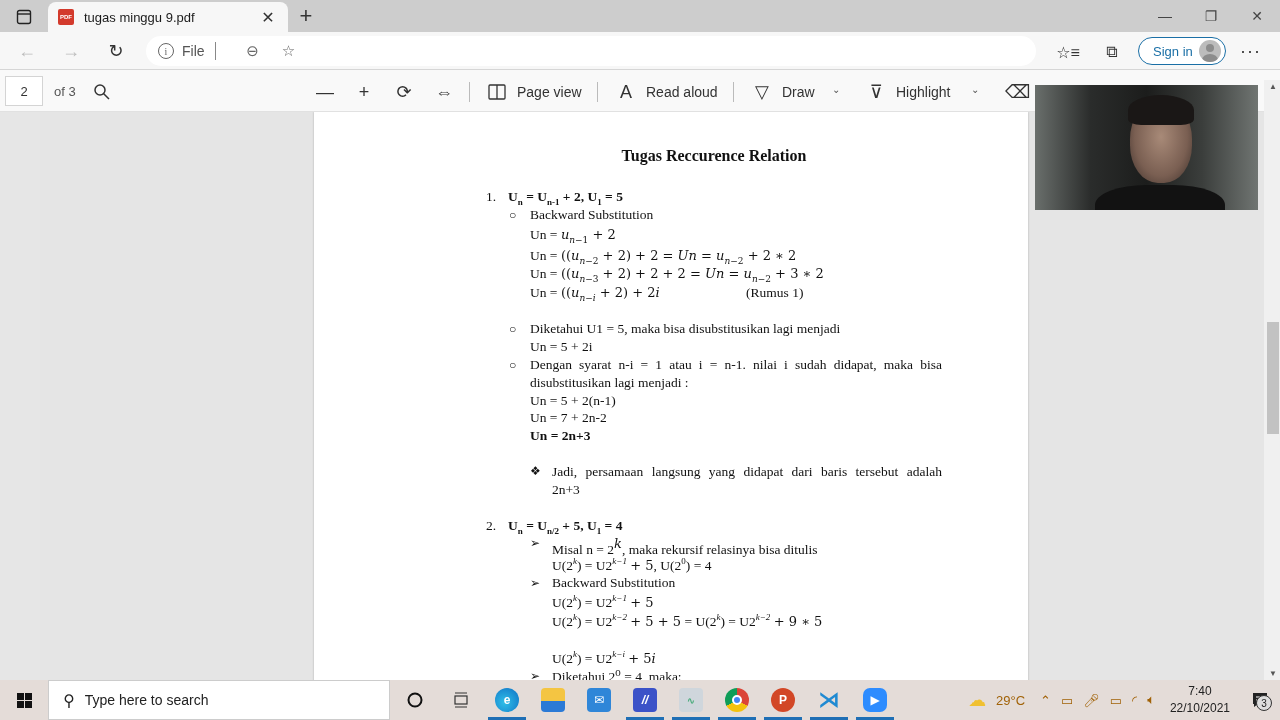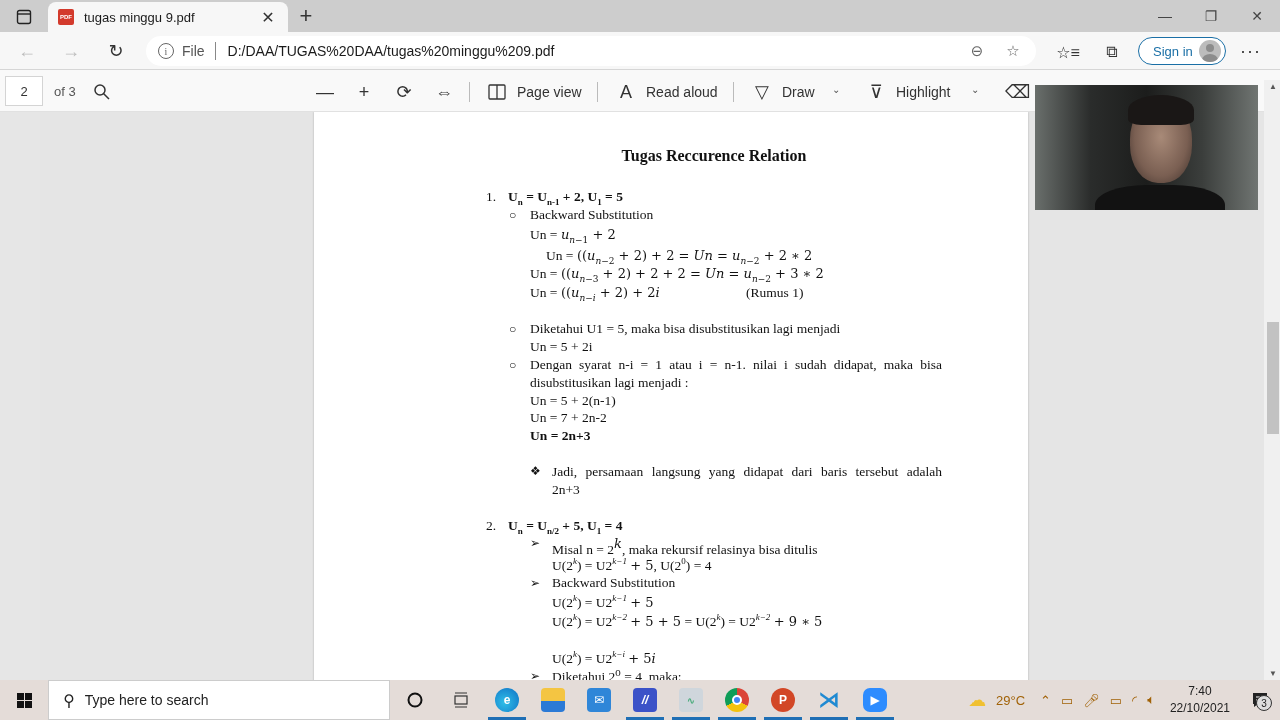--- a/index.html
+++ b/index.html
@@ -98,21 +98,20 @@
 </div>
 
 <div class="navbar">
   <div class="navbtn" style="left:14px">←</div>
   <div class="navbtn" style="left:58px">→</div>
   <div class="navbtn active" style="left:103px">↻</div>
   <div class="addressbar">
     <span class="info">i</span>
     <span class="scheme">File</span>
     <span class="sep"></span>
-    <span class="url">D:/DAA/TUGAS%20DAA/tugas%20minggu%209.pdf</span>
     <span class="ic">⊖</span>
     <span class="ic">☆</span>
   </div>
   <div class="tb-ic" style="left:1057px">☆≡</div>
   <div class="tb-ic" style="left:1101px">⧉</div>
   <div class="signin">
     <span>Sign in</span>
     <span class="avatar"></span>
   </div>
   <div class="more">···</div>
@@ -170,21 +169,21 @@
 
 <div class="viewer">
   <div class="page">
     <div class="doc-title" style="left:200px">Tugas Reccurence Relation</div>
 
     <div class="line" style="left:172px; top:77px;">1.</div>
     <div class="line" style="left:194px; top:77px; font-weight:bold;">U<sub>n</sub> = U<sub>n-1</sub> + 2, U<sub>1</sub> = 5</div>
     <div class="bullet-o" style="left:195px; top:96px;">○</div>
     <div class="line" style="left:216px; top:95px;">Backward Substitution</div>
     <div class="line" style="left:216px; top:115px;">Un = <span class="math"><span class="mi">u</span><sub class="mi">n</sub><sub>−1</sub> + 2</span></div>
-    <div class="line" style="left:232px; top:136px;text-align:right;">Un = <span class="math">((<span class="mi">u</span><sub class="mi">n</sub><sub>−2</sub> + 2) + 2 = <span class="mi">Un</span> = <span class="mi">u</span><sub class="mi">n</sub><sub>−2</sub> + 2 ∗ 2</span></div>
+    <div class="line" style="left:216px; top:136px;text-align:right;">Un = <span class="math">((<span class="mi">u</span><sub class="mi">n</sub><sub>−2</sub> + 2) + 2 = <span class="mi">Un</span> = <span class="mi">u</span><sub class="mi">n</sub><sub>−2</sub> + 2 ∗ 2</span></div>
     <div class="line" style="left:216px; top:154px;">Un = <span class="math">((<span class="mi">u</span><sub class="mi">n</sub><sub>−3</sub> + 2) + 2 + 2 = <span class="mi">Un</span> = <span class="mi">u</span><sub class="mi">n</sub><sub>−2</sub> + 3 ∗ 2</span></div>
     <div class="line" style="left:216px; top:173px;">Un = <span class="math">((<span class="mi">u</span><sub class="mi">n−i</sub> + 2) + 2<span class="mi">i</span></span></div>
     <div class="line" style="left:432px; top:173px;">(Rumus 1)</div>
 
     <div class="bullet-o" style="left:195px; top:210px;">○</div>
     <div class="line" style="left:216px; top:209px;">Diketahui U1 = 5, maka bisa disubstitusikan lagi menjadi</div>
     <div class="line" style="left:216px; top:227px;">Un = 5 + 2i</div>
     <div class="bullet-o" style="left:195px; top:246px;">○</div>
     <div class="line" style="left:216px; top:245px; width:412px; text-align:justify; text-align-last:justify;">Dengan syarat n-i = 1 atau i = n-1. nilai i sudah didapat, maka bisa</div>
     <div class="line" style="left:216px; top:263px;">disubstitusikan lagi menjadi :</div>

